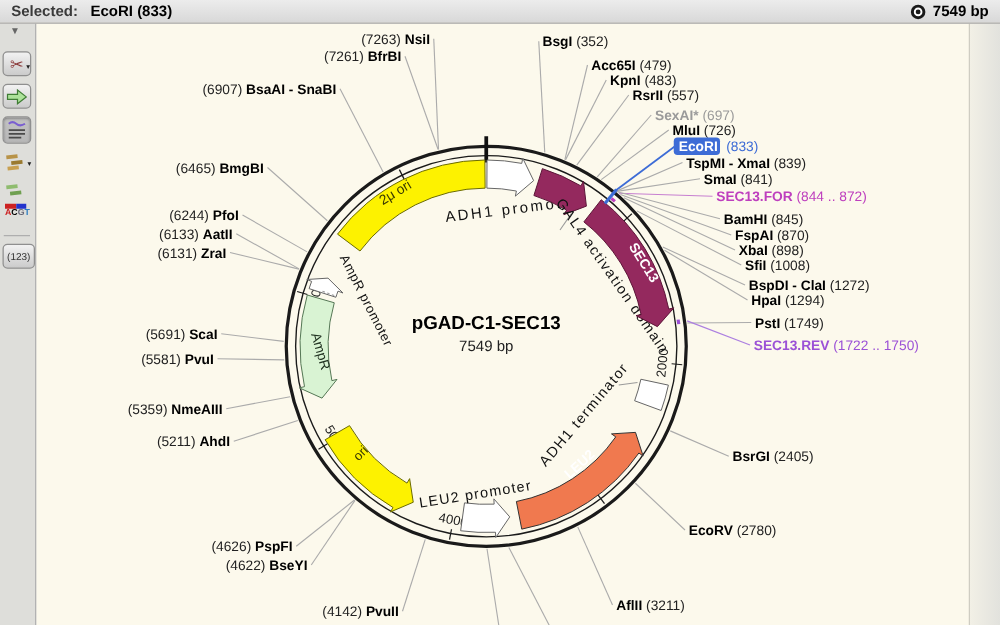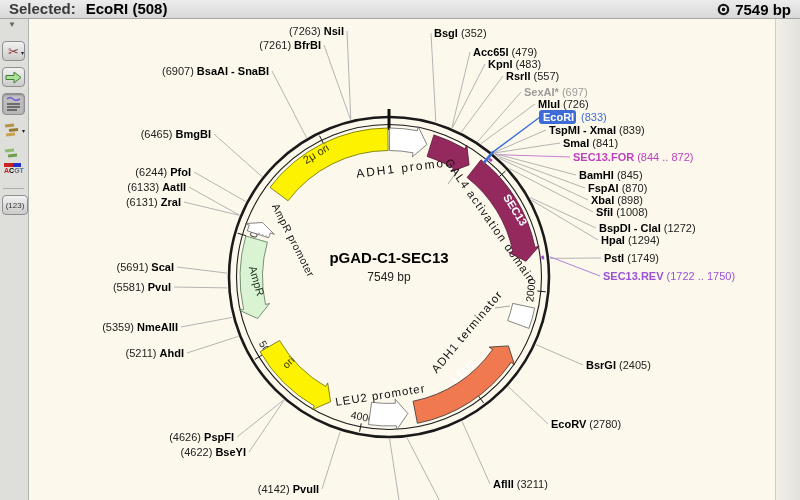--- a/index.html
+++ b/index.html
@@ -1,20 +1,20 @@
 <!DOCTYPE html>
 <html><head>
 <meta charset="utf-8">
 <style>
   html,body{margin:0;padding:0;}
   body{width:800px;height:500px;overflow:hidden;position:relative;
        font-family:"Liberation Sans",sans-serif;background:#fcf9ec;}
   .topbar{position:absolute;top:0;left:0;right:0;height:18px;
     background:linear-gradient(#ececec,#d8d8d8);border-bottom:1px solid #a5a5a5;
-    display:flex;font-size:15px;font-weight:bold;z-index:5;}
+    display:flex;align-items:center;font-size:12px;font-weight:bold;z-index:5;}
   .topbar .sel-label{padding-left:9px;color:#3a3a3a;}
   .topbar .sel-value{margin-left:10px;color:#000;}
   .topbar .right{margin-left:auto;display:flex;align-items:center;gap:5px;padding-right:9px;color:#000;}
   .sidebar{position:absolute;top:19px;left:0;width:28px;bottom:0;
     background:#dededa;border-right:1px solid #b2b2b2;z-index:4;}
   .collapse{position:absolute;top:2px;left:8px;font-size:8px;color:#666;line-height:8px;}
   .tool-btn{position:absolute;left:2px;width:23px;height:20px;border:1px solid #8f8f8f;border-radius:4px;
     background:linear-gradient(#f2f2f2,#cbcbcb);display:flex;align-items:center;justify-content:center;box-sizing:border-box;}
   .tool-btn.active{background:linear-gradient(#c3c3c3,#b7b7b7);box-shadow:inset 0 1px 2px rgba(0,0,0,.35);}
   .scissors-glyph{font-size:13px;color:#8b3a3a;line-height:13px;}
@@ -34,21 +34,21 @@
   .canvas{position:absolute;left:29px;top:19px;right:0;bottom:0;background:#fcf9ec;}
   .scrollstrip{position:absolute;right:0;top:0;bottom:0;width:24px;
     background:linear-gradient(to right,#f2f0e6,#e2e2dd);border-left:1px solid #cfcdc2;}
   svg{font-family:"Liberation Sans",sans-serif;}
 </style>
 </head>
 <body>
 
 <div class="topbar">
   <span class="sel-label">Selected:</span>
-  <span class="sel-value">EcoRI (508)</span>
+  <span class="sel-value">EcoRI (833)</span>
   <span class="right">
     <svg width="13" height="13" viewBox="0 0 13 13">
       <circle cx="6.5" cy="6.5" r="5.8" fill="#1a1a1a"></circle>
       <circle cx="6.5" cy="6.5" r="2.7" fill="none" stroke="#ffffff" stroke-width="1.5"></circle>
     </svg>
     <span>7549 bp</span>
   </span>
 </div>
 
 <div class="sidebar">

